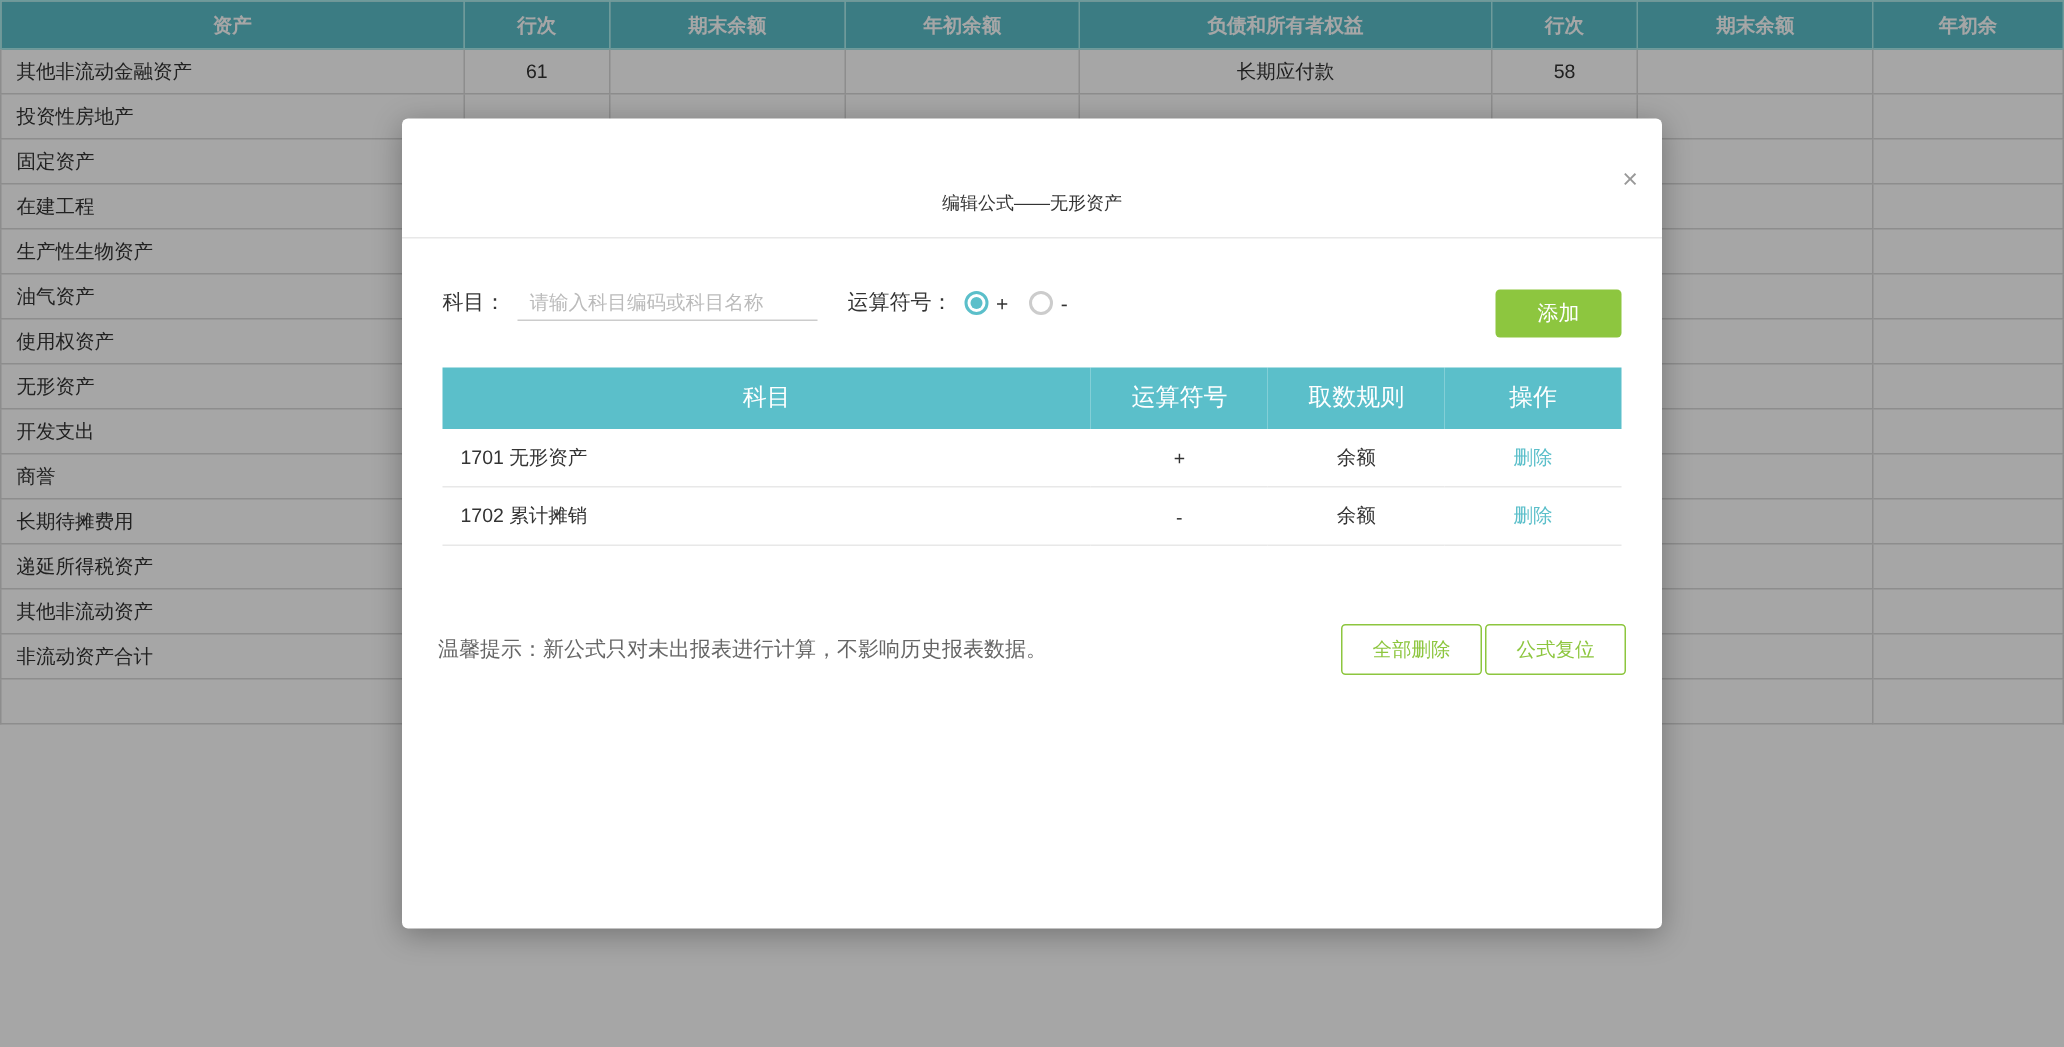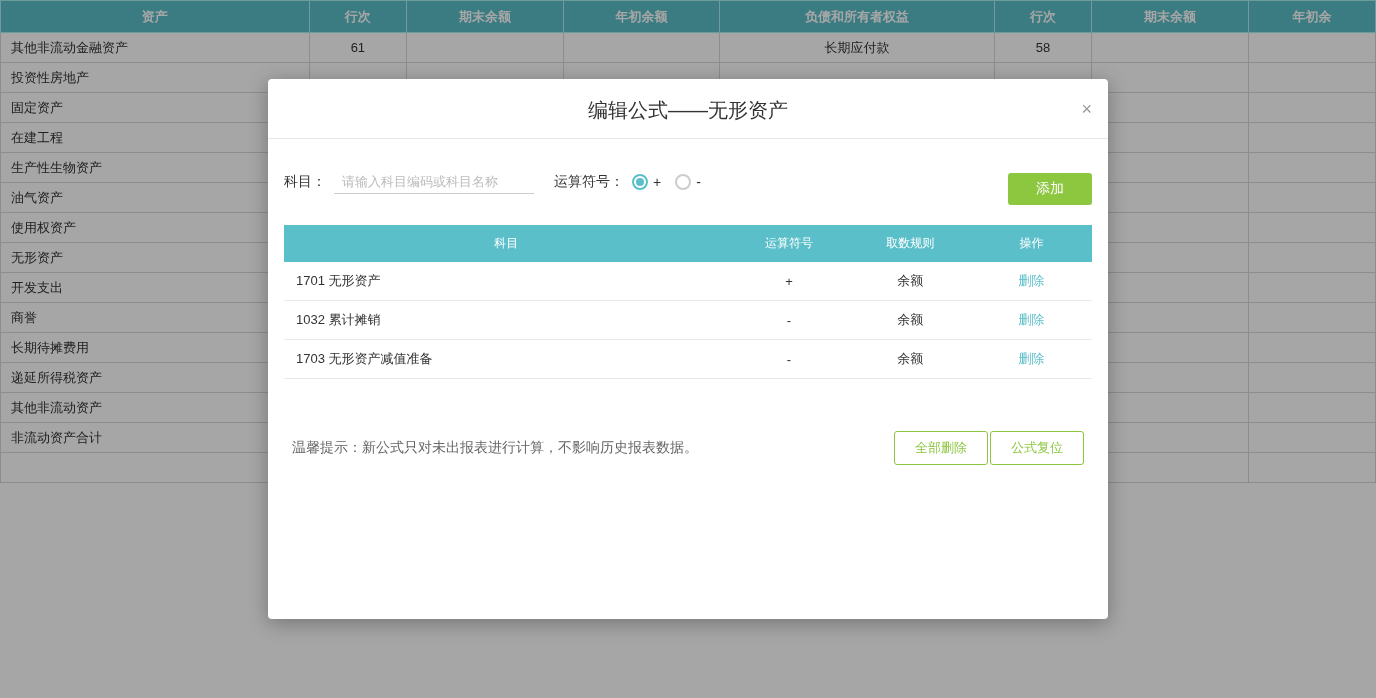--- a/index.html
+++ b/index.html
@@ -76,40 +76,41 @@
     .modal-header {
       display: flex;
       align-items: center;
       justify-content: center;
       padding: 18px 20px 14px;
       border-bottom: 1px solid #e8e8e8;
       position: relative;
     }
 
     .modal-title {
-      font-size: 20px;
+      font-size: 12px;
       color: #333;
       font-weight: normal;
+      margin-top: 30px;
     }
 
     .modal-close {
       position: absolute;
       right: 16px;
       top: 50%;
       transform: translateY(-50%);
       color: #999;
       font-size: 18px;
       cursor: pointer;
       background: none;
       border: none;
       line-height: 1;
     }
 
     .modal-body {
-      padding: 20px 16px;
+      padding: 20px 27px;
     }
 
     
     .form-row {
       display: flex;
       align-items: center;
       gap: 20px;
       margin-bottom: 20px;
       flex-wrap: wrap;
     }
@@ -234,21 +235,21 @@
       border-collapse: collapse;
       margin-bottom: 16px;
     }
 
     .data-table thead tr th {
       background: #5bbfca;
       color: #fff;
       padding: 10px 12px;
       text-align: center;
       font-weight: normal;
-      font-size: 12px;
+      font-size: 16px;
     }
 
     .data-table tbody tr td {
       border-bottom: 1px solid #e8e8e8;
       padding: 10px 12px;
       text-align: center;
       font-size: 13px;
       color: #333;
     }
 
@@ -512,29 +513,21 @@
         <tbody>
           <tr>
             <td>1701 无形资产</td>
             <td>+</td>
             <td>余额</td>
             <td>
               <button class="btn-delete">删除</button>
             </td>
           </tr>
           <tr>
-            <td>1032 累计摊销</td>
-            <td>-</td>
-            <td>余额</td>
-            <td>
-              <button class="btn-delete">删除</button>
-            </td>
-          </tr>
-          <tr>
-            <td>1703 无形资产减值准备</td>
+            <td>1702 累计摊销</td>
             <td>-</td>
             <td>余额</td>
             <td>
               <button class="btn-delete">删除</button>
             </td>
           </tr>
         </tbody>
       </table>
 
     </div>

